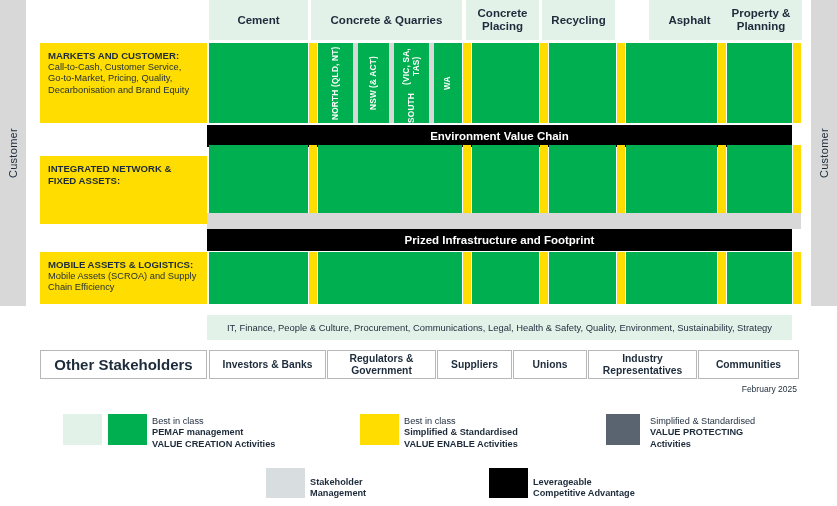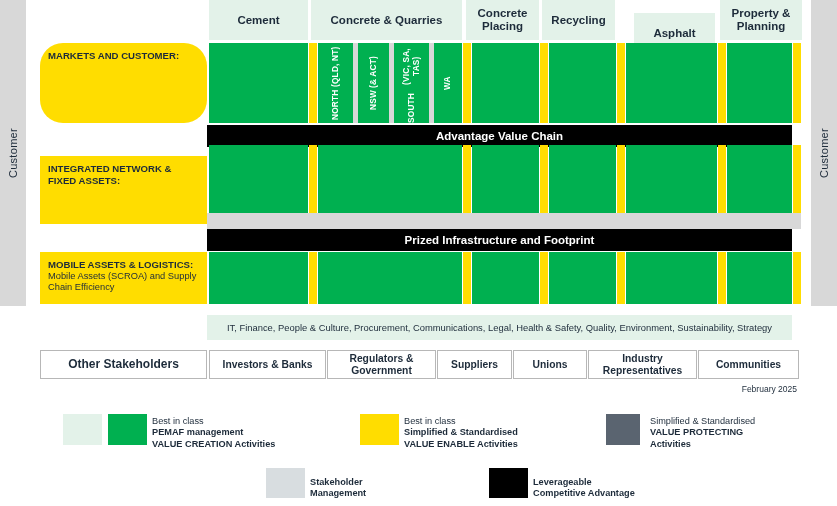--- a/index.html
+++ b/index.html
@@ -132,21 +132,21 @@
     box-sizing: border-box;
     color: #1d2b3a;
     font-size: 10.3px;
     font-weight: bold;
     line-height: 11.5px;
     display: flex;
     align-items: center;
     justify-content: center;
     text-align: center;
   }
-  .stake-cell.first { font-size: 12px; }
+  .stake-cell.first { font-size: 15px; }
 
   
   #date-label {
     position: absolute;
     right: 40px;
     top: 384px;
     font-size: 8.5px;
     color: #1d2b3a;
   }
 
@@ -168,25 +168,26 @@
   <span>Customer</span>
 </div>
 <div class="customer-bar" id="customer-right">
   <span>Customer</span>
 </div>
 
 <div class="col-head" style="left:209px; width:99px;">Cement</div>
 <div class="col-head" style="left:311px; width:151px;">Concrete &amp; Quarries</div>
 <div class="col-head" style="left:466px; width:73px;">Concrete Placing</div>
 <div class="col-head" style="left:542px; width:73px;">Recycling</div>
-<div class="col-head" style="left:634px; width:81px;margin-top:13px;">Asphalt</div>
+<div class="col-head" style="left:649px; width:81px;">Asphalt</div>
 <div class="col-head" style="left:720px; width:82px;">Property &amp; Planning</div>
 
-<div class="row-label" style="top:43px; height:80px;border-radius:23px;">
+<div class="row-label" style="top:43px; height:80px;">
   <b>MARKETS AND CUSTOMER:</b>
+  <span>Call-to-Cash, Customer Service, Go-to-Market, Pricing, Quality, Decarbonisation and Brand Equity</span>
 </div>
 
 <div class="blk-green" style="left:209px; top:43px; width:99px;  height:80px;"></div>
 <div class="blk-yellow" style="left:309px; top:43px; width:8px;   height:80px;"></div>
 
 <div class="blk-green" style="left:318px; top:43px; width:35px;  height:80px;">
   <div class="vlabel" style="left:0; top:0; width:35px; height:80px;"><span>NORTH</span>&nbsp;<span>(QLD, NT)</span></div>
 </div>
 <div class="blk-grey" style="left:353px; top:43px; width:5px;   height:80px;"></div>
 <div class="blk-green" style="left:358px; top:43px; width:31px;  height:80px;">
@@ -206,21 +207,21 @@
 
 <div class="blk-green" style="left:472px; top:43px; width:67px;  height:80px;"></div>
 <div class="blk-yellow" style="left:540px; top:43px; width:8px;   height:80px;"></div>
 <div class="blk-green" style="left:549px; top:43px; width:67px;  height:80px;"></div>
 <div class="blk-yellow" style="left:617px; top:43px; width:8px;   height:80px;"></div>
 <div class="blk-green" style="left:626px; top:43px; width:91px;  height:80px;"></div>
 <div class="blk-yellow" style="left:718px; top:43px; width:8px;   height:80px;"></div>
 <div class="blk-green" style="left:727px; top:43px; width:65px;  height:80px;"></div>
 <div class="blk-yellow" style="left:793px; top:43px; width:8px;   height:80px;"></div>
 
-<div class="banner" style="top:125px;">Advantage Value Chain</div>
+<div class="banner" style="top:125px;">Environment Value Chain</div>
 
 <div class="row-label" style="top:156px; height:68px;">
   <b>INTEGRATED NETWORK &amp; FIXED ASSETS:</b>
 </div>
 
 <div class="blk-green" style="left:209px; top:145px; width:99px;  height:68px;"></div>
 <div class="blk-yellow" style="left:309px; top:145px; width:8px;   height:68px;"></div>
 <div class="blk-green" style="left:318px; top:145px; width:144px; height:68px;"></div>
 <div class="blk-yellow" style="left:463px; top:145px; width:8px;   height:68px;"></div>
 <div class="blk-green" style="left:472px; top:145px; width:67px;  height:68px;"></div>

